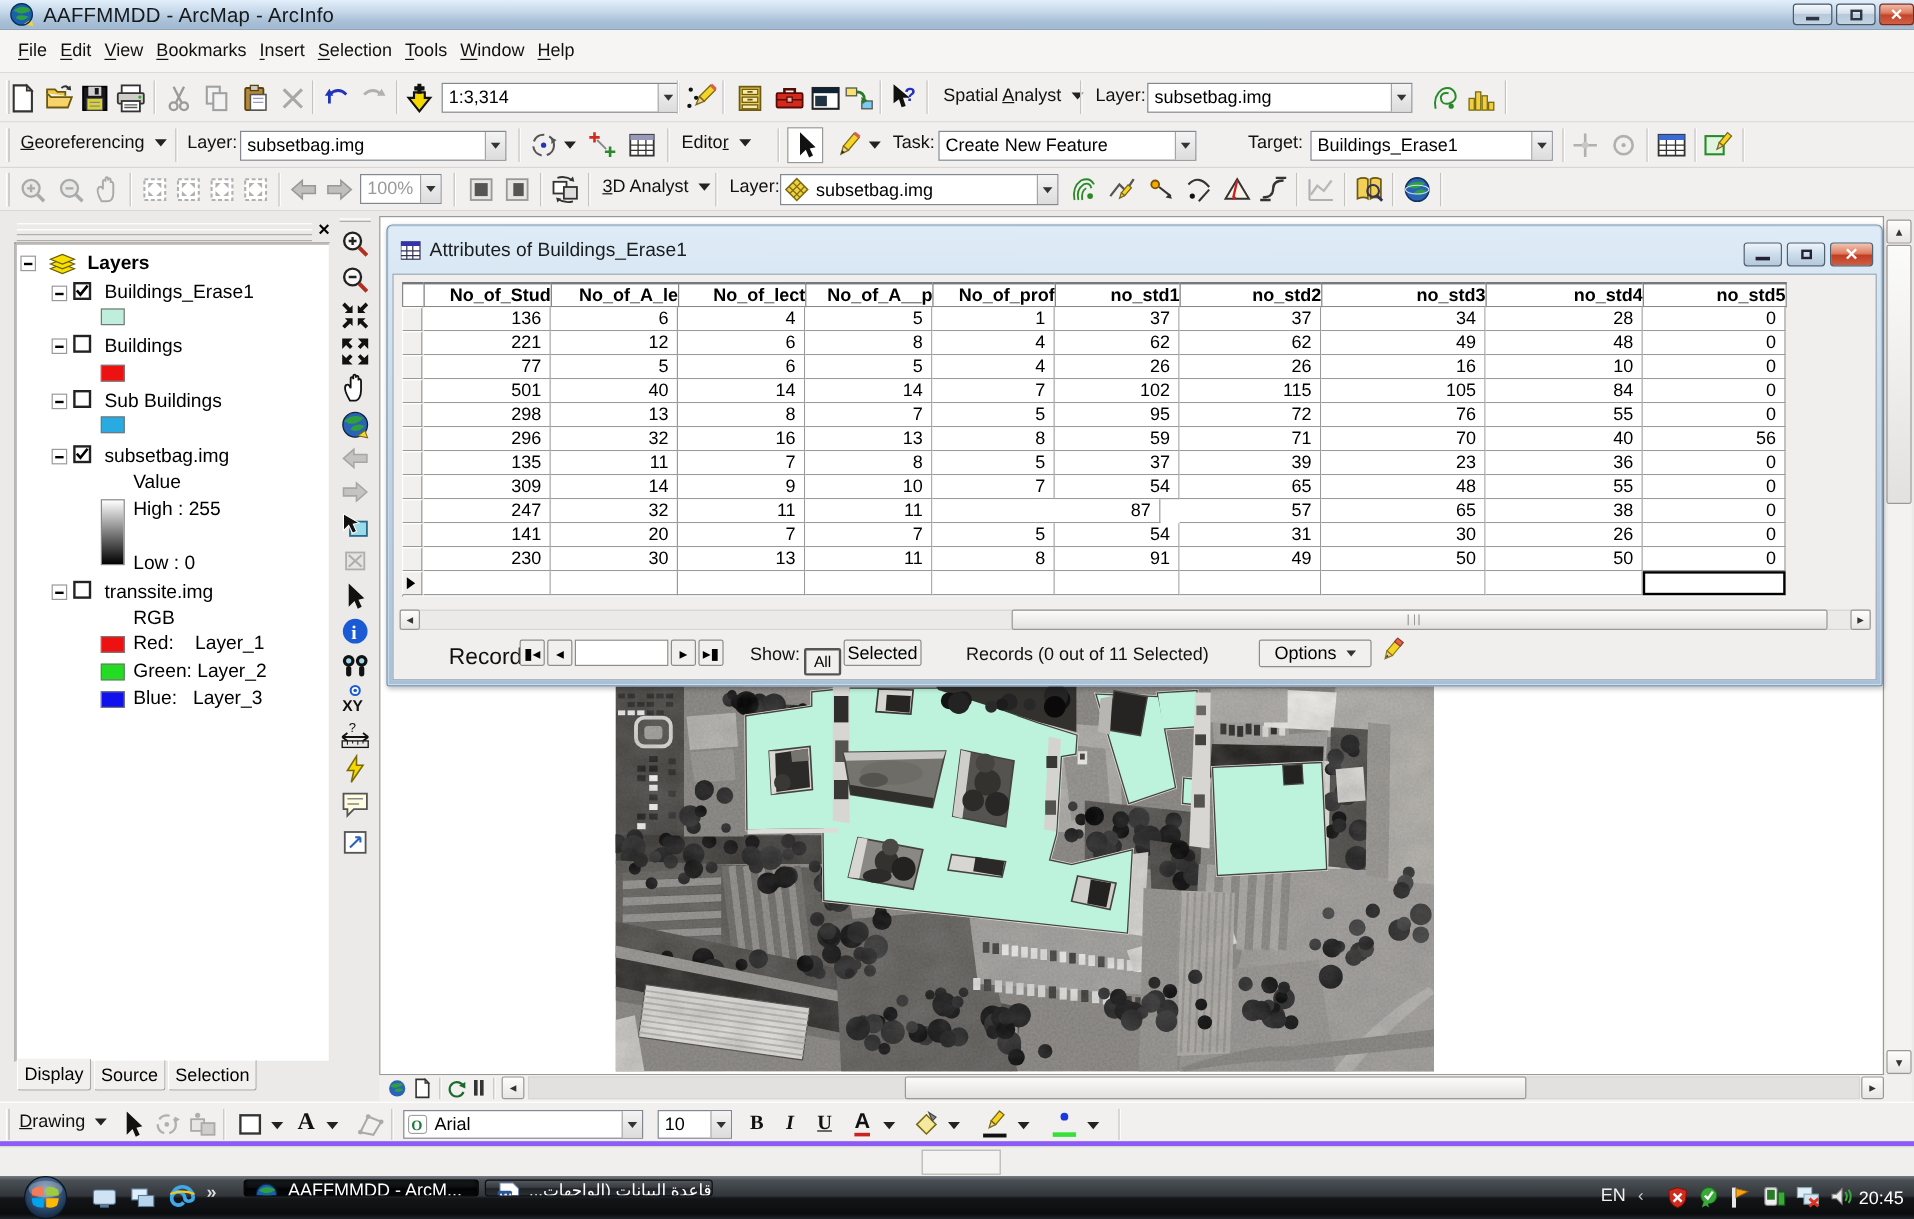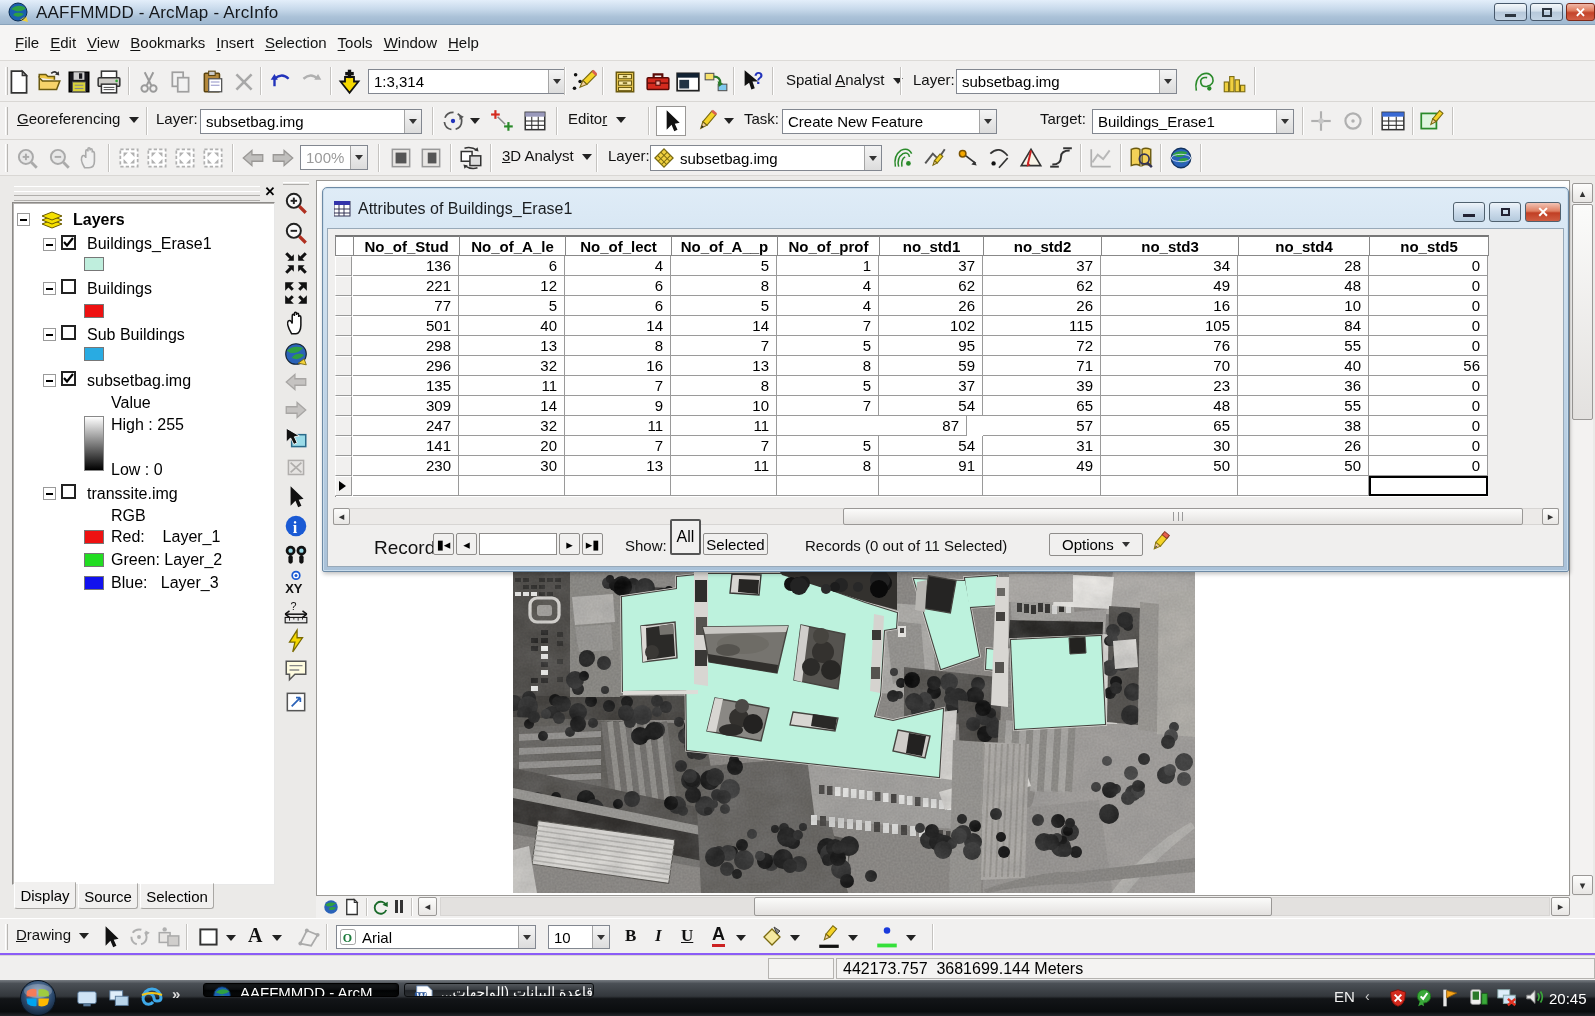--- a/index.html
+++ b/index.html
@@ -47,31 +47,31 @@
 
 #map{left:314px;top:178px;width:1281px;height:740px}
 #mapwhite{left:2px;top:2px;width:1254px;height:716px;background:#fff;border:1px solid #9b9996}
 #vsb{left:1257px;top:5px;width:22px;height:712px;background:#f3f2f1}
 #hsbrow{left:2px;top:718px;width:1277px;height:22px;background:#f1f0ef}
 
 #attwin{left:322px;top:187px;width:1247px;height:385px;border:1px solid #6d8aa5;border-radius:5px 5px 2px 2px;background:linear-gradient(#dfecf7,#bed3e6 55%,#a9c1d8);box-shadow:0 0 0 1px #c8dcec inset, 1px 2px 4px rgba(0,0,0,.25)}
 #attinner{position:absolute;left:4px;top:40px;right:4px;bottom:4px;background:#f0efee;border:1px solid #98a9b8}
 #atttitle{position:absolute;left:10px;top:5px;font-size:16px;color:#1a1d20;white-space:nowrap}
 .wbtn{position:absolute;top:14px;height:20px;border:1px solid #50616f;border-radius:3px;display:flex;align-items:center;justify-content:center}
-.hdrcell{position:absolute;top:0;height:21px;background:#fff;border:1px solid #888;border-top:2px solid #777;font-weight:bold;font-size:15px;text-align:center;padding-top:1px}
+.hdrcell{position:absolute;top:0;height:21px;background:#fff;border:1px solid #888;border-top:2px solid #777;font-weight:bold;font-size:15px;text-align:right;padding-top:1px}
 .dcell{position:absolute;height:20px;background:#fff;border-right:1px solid #9a9a9a;border-bottom:1px solid #9a9a9a;font-size:15px;text-align:right;padding:1px 7px 0 0;color:#000}
 .selcell{position:absolute;width:17px;height:20px;background:#f1f0ef;border:1px solid #999;border-top-color:#fff;border-left-color:#fff}
 
 .rbtn{position:absolute;background:#f1f0ef;border:1px solid #8e8c8a;border-radius:2px;display:flex;align-items:center;justify-content:center;font-size:13px}
 
 .sbgroove{position:absolute;background:#efeeed;border:1px solid #d7d5d3}
 .sbthumb{position:absolute;background:linear-gradient(#fbfbfa,#e3e1df);border:1px solid #9a9896;border-radius:2px}
 .sbarrow{position:absolute;background:linear-gradient(#fdfdfc,#e8e6e4);border:1px solid #9a9896;border-radius:2px;display:flex;align-items:center;justify-content:center;font-size:11px;color:#333}
 
-#drawbar{left:0;top:918px;width:1595px;height:37px;background:#f1f0ef;border-top:1px solid #fff;border-bottom:2px solid #8b5cf6}
+#drawbar{left:0;top:918px;width:1595px;height:37px;background:#f1f0ef;border-top:1px solid #fff;border-bottom:4px solid #8b5cf6}
 
 #statusbar{left:0;top:955px;width:1595px;height:25px;background:#f0efee;border-top:1px solid #d8d6d3}
 #coordcell{left:836px;top:2px;width:759px;height:21px;border:1px solid #b5b3b0;background:#f4f3f2;font-size:16px;padding:1px 0 0 6px;color:#000}
 #stat2{left:768px;top:2px;width:66px;height:21px;border:1px solid #b5b3b0;background:#f4f3f2}
 
 #taskbar{left:0;top:980px;width:1595px;height:36px;background:linear-gradient(#777c82,#4a4f55 10%,#33373c 45%,#131518 52%,#0a0c0e 88%,#23262a)}
 .tskbtn{position:absolute;top:983px;height:14px;border-radius:3px;border:1px solid #0a0c0e;color:#fff;font-size:15px;display:flex;align-items:flex-start;white-space:nowrap;overflow:hidden}
 </style></head>
 <body>
 
@@ -1371,21 +1371,21 @@
 <div class="sbarrow" style="left:1219px;top:320px;width:17px;height:17px">▸</div>
 <div class="sbthumb" style="left:520px;top:320px;width:680px;height:17px"></div>
 <div class="abs" style="left:850px;top:324px;width:10px;height:9px;border-left:1px solid #999;border-right:1px solid #999;background:linear-gradient(90deg,transparent 4px,#999 4px,#999 5px,transparent 5px)"></div>
 <div class="abs tbtxt" style="left:51px;top:349px;font-size:19px">Record:</div>
 <div class="rbtn" style="left:110px;top:345px;width:21px;height:22px">▮◂</div>
 <div class="rbtn" style="left:133px;top:345px;width:21px;height:22px">◂</div>
 <div class="abs" style="left:156px;top:345px;width:78px;height:22px;background:#fff;border:1px solid #8e8c8a"></div>
 <div class="rbtn" style="left:236px;top:345px;width:21px;height:22px">▸</div>
 <div class="rbtn" style="left:259px;top:345px;width:21px;height:22px">▸▮</div>
 <div class="abs tbtxt" style="left:302px;top:349px;font-size:15px">Show:</div>
-<div class="rbtn" style="left:347px;top:331px;width:31px;height:36px;border:2px solid #555;font-size:16px">All</div>
+<div class="rbtn" style="left:347px;top:352px;width:31px;height:23px;border:2px solid #555;font-size:13px">All</div>
 <div class="rbtn" style="left:380px;top:345px;width:65px;height:22px;font-size:15px">Selected</div>
 <div class="abs tbtxt" style="left:482px;top:349px;font-size:15px">Records (0 out of 11 Selected)</div>
 <div class="rbtn" style="left:726px;top:345px;width:94px;height:23px;font-size:15px">Options&nbsp;&nbsp;<span class="dda" style="border-top-color:#333;border-left-width:4px;border-right-width:4px;border-top-width:5px"></span></div>
 <svg class="abs" style="left:826px;top:343px" width="22" height="22" viewBox="0 0 22 22">
       <g transform="rotate(40 11 11)">
         <rect x="8" y="2" width="6" height="12" fill="#f5d327" stroke="#8a7a10"></rect>
         <rect x="8" y="0" width="6" height="4" fill="#e8604c" stroke="#8a3a2a"></rect>
         <path d="M8 14 L11 20 L14 14 Z" fill="#f0c9a0" stroke="#8a7a10"></path>
         <path d="M10.2 16.5 L11 19 L12 16.5 Z" fill="#333"></path>
       </g>
@@ -1455,21 +1455,20 @@
     <svg class="abs" style="left:874px;top:4px;width:26px;height:26px" viewBox="0 0 24 24">
       <circle cx="12" cy="7" r="3" fill="#1a3adc"></circle>
       <rect x="3" y="19" width="18" height="3.5" fill="#35e03a"></rect>
     </svg>
     <span class="dda" style="position:absolute;left:906px;top:16px"></span>
     <div class="sep" style="left:932px;top:5px;height:26px"></div>
   </div>
 
 <div class="abs" id="statusbar">
  <div class="abs" id="stat2"></div>
- <div class="abs" id="coordcell">442173.757&nbsp; 3681699.144 Meters</div>
 </div>
 
 <div class="abs" id="taskbar"></div>
 <svg class="abs" style="left:17px;top:978px" width="42" height="40" viewBox="0 0 42 40">
 <defs>
       <radialGradient id="orb" cx="50%" cy="35%" r="70%">
         <stop offset="0%" stop-color="#7a96b8"></stop>
         <stop offset="60%" stop-color="#2c4a6e"></stop>
         <stop offset="100%" stop-color="#101e30"></stop>
       </radialGradient>

